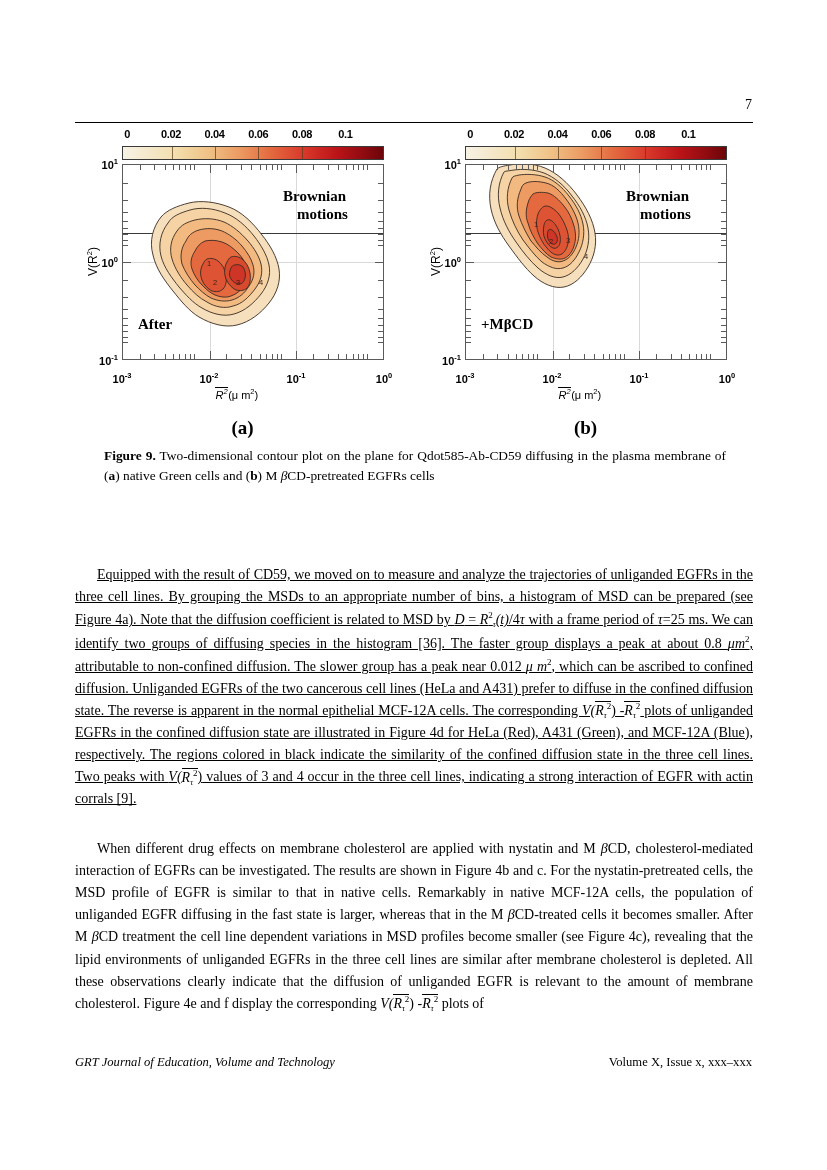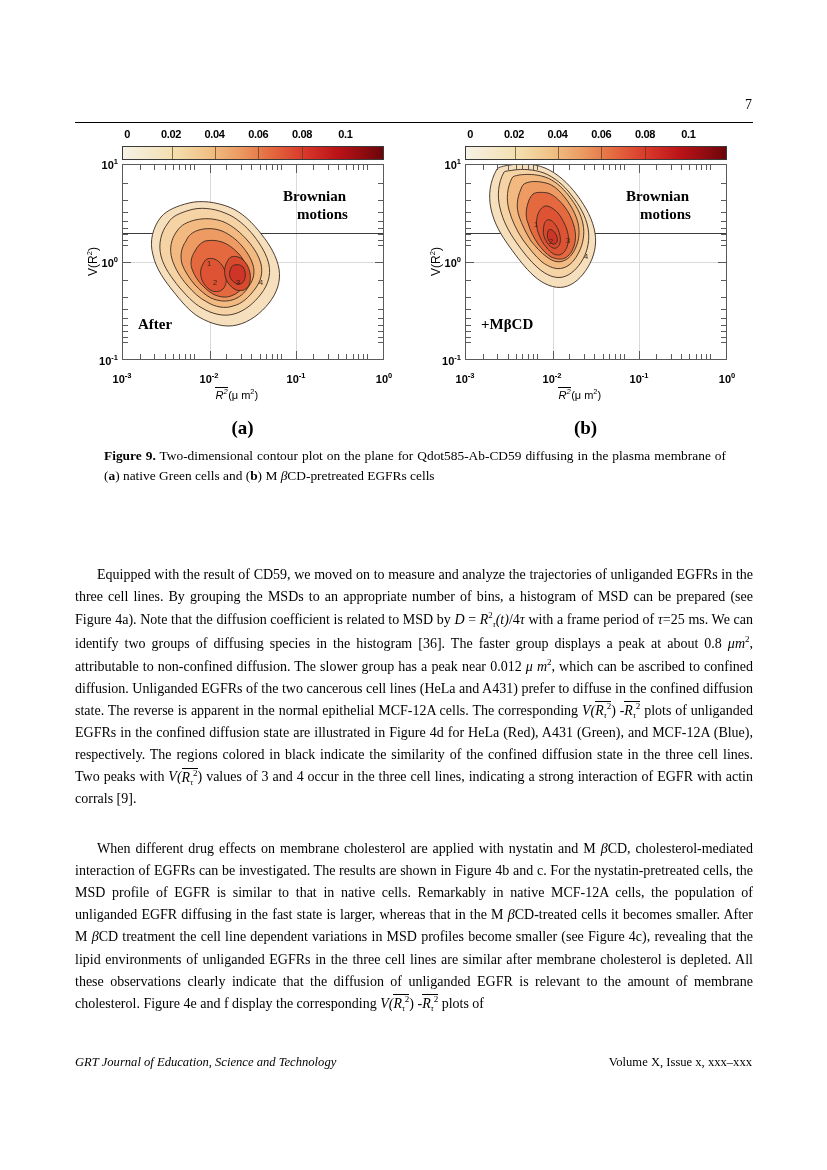--- a/index.html
+++ b/index.html
@@ -229,21 +229,21 @@
   .para {
     position: absolute;
     left: 75px;
     width: 678px;
     font-size: 14px;
     line-height: 1.58;
     text-align: justify;
     text-justify: inter-word;
     font-family: "Liberation Serif", serif;
   }
-  .para.p1 { top: 564px; }
+  .para.p1 { top: 564px; text-decoration: underline; }
   .para.p2 { top: 838px; }
   .indent { display: inline-block; width: 22px; }
   .it { font-style: italic; }
   sub.tau { font-size: 8px; vertical-align: sub; font-style: italic;}
   sup.sq { font-size: 9px; vertical-align: super; }
   .bar {
     border-top: 1px solid #000;
     display: inline-block;
     line-height: 1;
   }
@@ -676,16 +676,16 @@
 
 
   <div class="para p1">
     <span class="indent"></span><span>Equipped with the result of CD59, we moved on to measure and analyze the trajectories of unliganded EGFRs in the three cell lines. By grouping the MSDs to an appropriate number of bins, a histogram of MSD can be prepared (see Figure 4a). Note that the diffusion coefficient is related to MSD by </span><span class="it">D</span><span> = </span><span class="it">R</span><sup class="sq">2</sup><sub class="tau">τ</sub><span class="it">(t)</span><span>/4</span><span class="it">τ</span><span> with a frame period of </span><span class="it">τ</span><span>=25 ms. We can identify two groups of diffusing species in the histogram [36]. The faster group displays a peak at about 0.8 </span><span class="it">μm</span><sup class="sq">2</sup><span>, attributable to non-confined diffusion. The slower group has a peak near 0.012 </span><span class="it">μ m</span><sup class="sq">2</sup><span>, which can be ascribed to confined diffusion. Unliganded EGFRs of the two cancerous cell lines (HeLa and A431) prefer to diffuse in the confined diffusion state. The reverse is apparent in the normal epithelial MCF-12A cells. The corresponding </span><span class="it">V(</span><span class="bar"><span class="it">R</span><sub class="tau">τ</sub><sup class="sq">2</sup></span><span>) -</span><span class="bar"><span class="it">R</span><sub class="tau">τ</sub><sup class="sq">2</sup></span><span> plots of unliganded EGFRs in the confined diffusion state are illustrated in Figure 4d for HeLa (Red), A431 (Green), and MCF-12A (Blue), respectively. The regions colored in black indicate the similarity of the confined diffusion state in the three cell lines. Two peaks with </span><span class="it">V(</span><span class="bar"><span class="it">R</span><sub class="tau">τ</sub><sup class="sq">2</sup></span><span>)</span><span> values of 3 and 4 occur in the three cell lines, indicating a strong interaction of EGFR with actin corrals [9].</span>
   </div>
 
   <div class="para p2">
     <span class="indent"></span><span>When different drug effects on membrane cholesterol are applied with nystatin and M </span><span class="it">β</span><span>CD, cholesterol-mediated interaction of EGFRs can be investigated. The results are shown in Figure 4b and c. For the nystatin-pretreated cells, the MSD profile of EGFR is similar to that in native cells. Remarkably in native MCF-12A cells, the population of unliganded EGFR diffusing in the fast state is larger, whereas that in the M </span><span class="it">β</span><span>CD-treated cells it becomes smaller. After M </span><span class="it">β</span><span>CD treatment the cell line dependent variations in MSD profiles become smaller (see Figure 4c), revealing that the lipid environments of unliganded EGFRs in the three cell lines are similar after membrane cholesterol is depleted. All these observations clearly indicate that the diffusion of unliganded EGFR is relevant to the amount of membrane cholesterol. Figure 4e and f display the corresponding </span><span class="it">V(</span><span class="bar"><span class="it">R</span><sub class="tau">τ</sub><sup class="sq">2</sup></span><span>) -</span><span class="bar"><span class="it">R</span><sub class="tau">τ</sub><sup class="sq">2</sup></span><span> plots of</span>
   </div>
 
-  <div class="footer-left">GRT Journal of Education, Science and Technology</div>
+  <div class="footer-left">GRT Journal of Education, Volume and Technology</div>
   <div class="footer-right">Volume X, Issue x, xxx–xxx</div>
 
 </div>
 
 </body></html>

